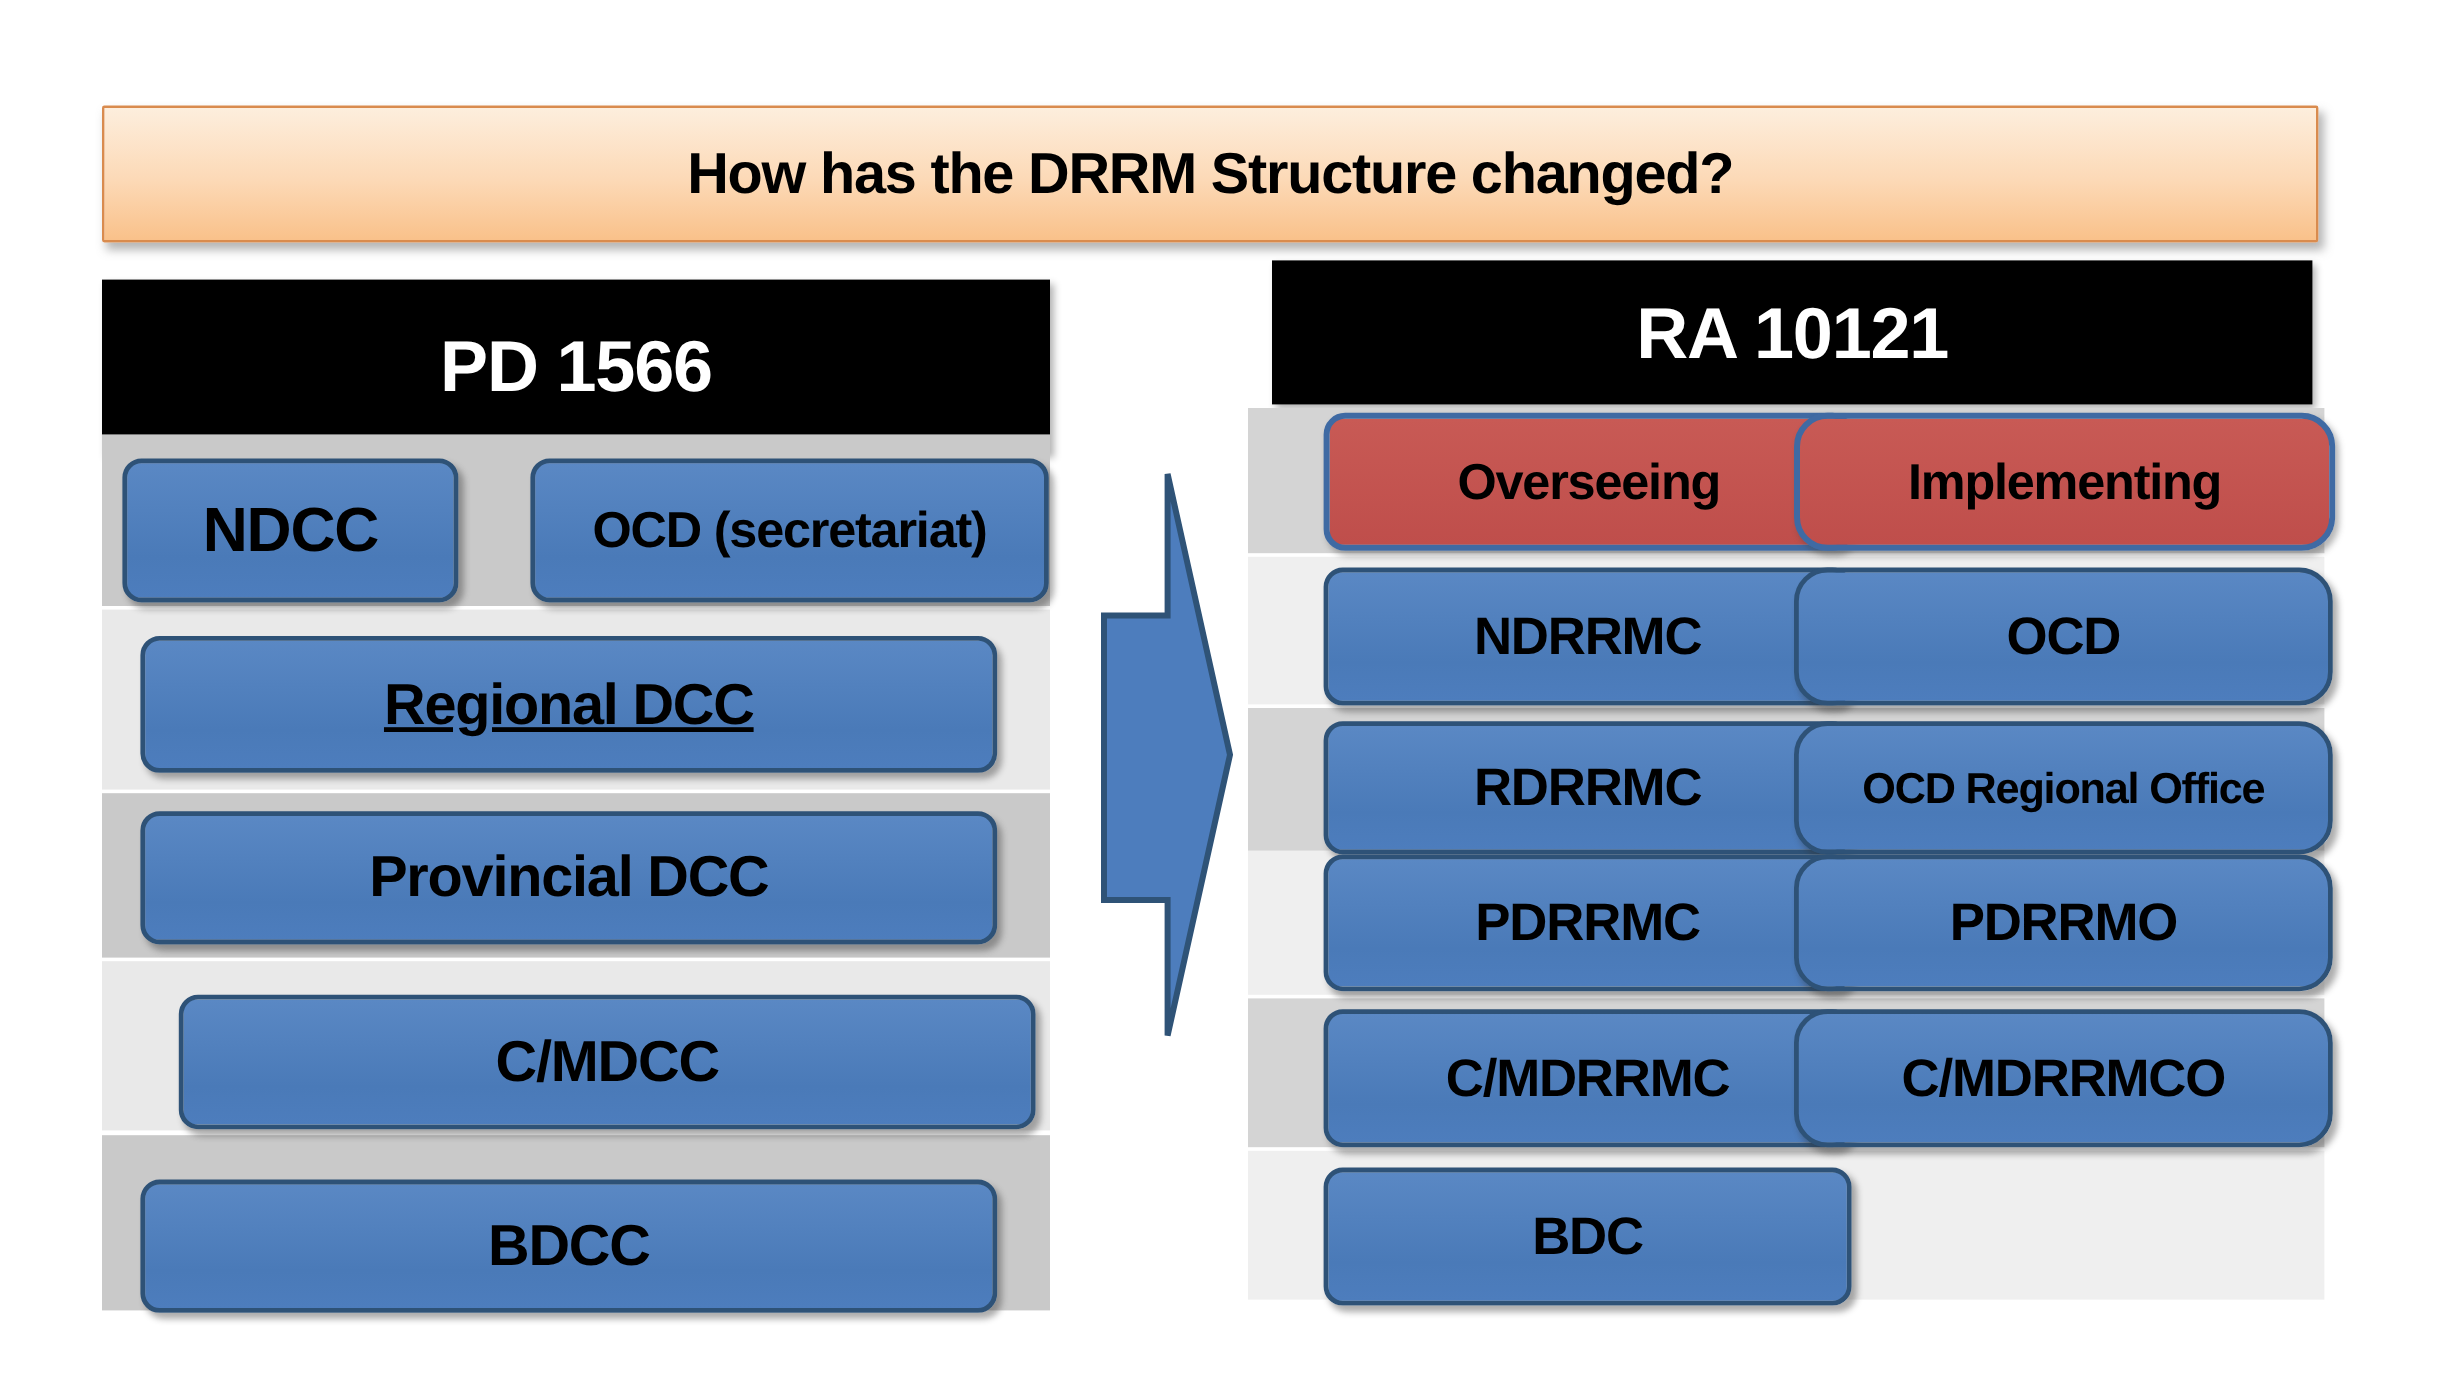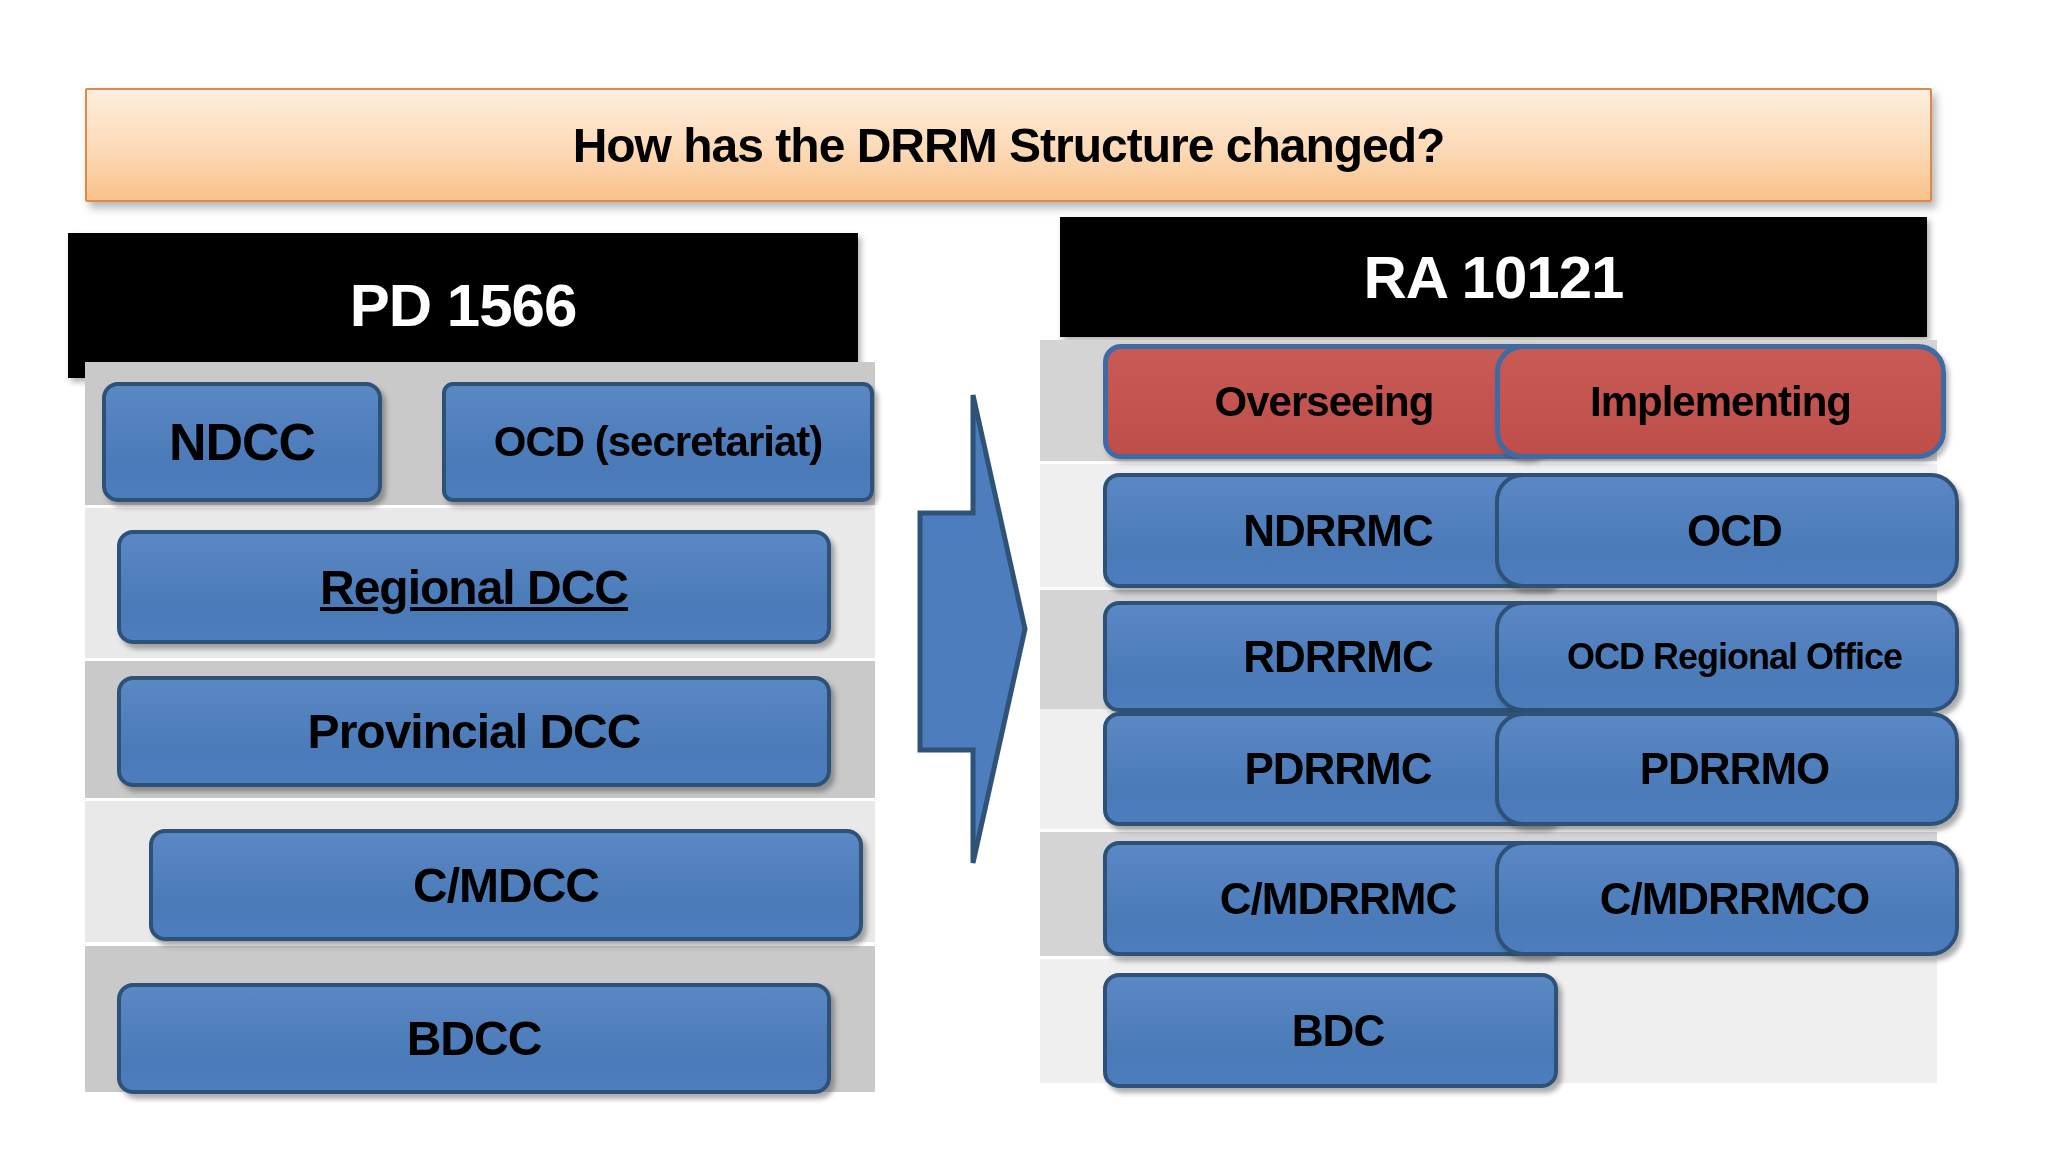--- a/index.html
+++ b/index.html
@@ -16,21 +16,21 @@
     display:flex;align-items:center;justify-content:center;
   }
   .title-banner span{font-size:48px;letter-spacing:-1px;}
   
   .bheader{
     position:absolute;background:#000;color:#fff;
     display:flex;align-items:center;justify-content:center;
     box-shadow:3px 4px 6px rgba(0,0,0,.3);
   }
   .bheader span{font-size:60px;letter-spacing:-1px;}
-  .pd-header{left:68px;top:233px;width:790px;height:145px;}
+  .pd-header{left:85px;top:233px;width:790px;height:145px;}
   .ra-header{left:1060px;top:217px;width:867px;height:120px;}
   
   .band{position:absolute;}
   .band.dark{background:#c9c9c9;}
   .band.light{background:#e9e9e9;}
   .lband{left:85px;width:790px;}
   .rband{left:1040px;width:897px;}
   .lb1{top:362px;height:143px;}
   .lb2{top:508px;height:150px;}
   .lb3{top:661px;height:137px;}
@@ -53,36 +53,36 @@
     box-shadow:4px 5px 5px rgba(50,50,50,.4);
   }
   .redbox{
     background:linear-gradient(180deg,#c85a55 0%,#bf4e4b 100%);
     border:5px solid #3f6aa3;border-radius:18px;
     box-shadow:3px 4px 5px rgba(70,70,70,.4);
     font-size:42px;
   }
   
   .ndcc   {left:102px;top:382px;width:272px;height:112px;font-size:52px;}
-  .ocdsec {left:442px;top:382px;width:424px;height:112px;font-size:42px;border-radius:11px;}
+  .ocdsec {left:442px;top:382px;width:424px;height:112px;font-size:42px;}
   .lwide  {left:117px;width:706px;font-size:48px;}
   .regional  {top:530px;height:106px;text-decoration:underline;}
   .provincial{top:676px;height:103px;}
   .cmdcc     {top:829px;height:104px;margin-left:32px;}
   .bdcc      {top:983px;height:103px;}
   
   .rcol-a{left:1103px;width:432px;}
   .rcol-b{left:1495px;width:441px;border-radius:28px;}
   .rrow1{top:344px;height:105px;}
   .rrow2{top:473px;height:107px;}
   .rrow3{top:601px;height:103px;}
   .rrow4{top:712px;height:106px;}
   .rrow5{top:841px;height:107px;}
   .rrow6{top:973px;height:107px;}
-  .rblue{font-size:44px;padding-left:15px;}
+  .rblue{font-size:44px;}
   .rblue.small{font-size:36px;}
   
   .arrow-layer{position:absolute;left:0;top:0;width:2048px;height:1152px;pointer-events:none;}
 </style>
 </head>
 <body>
 
 <div class="slide">
 
   <div class="title-banner">

